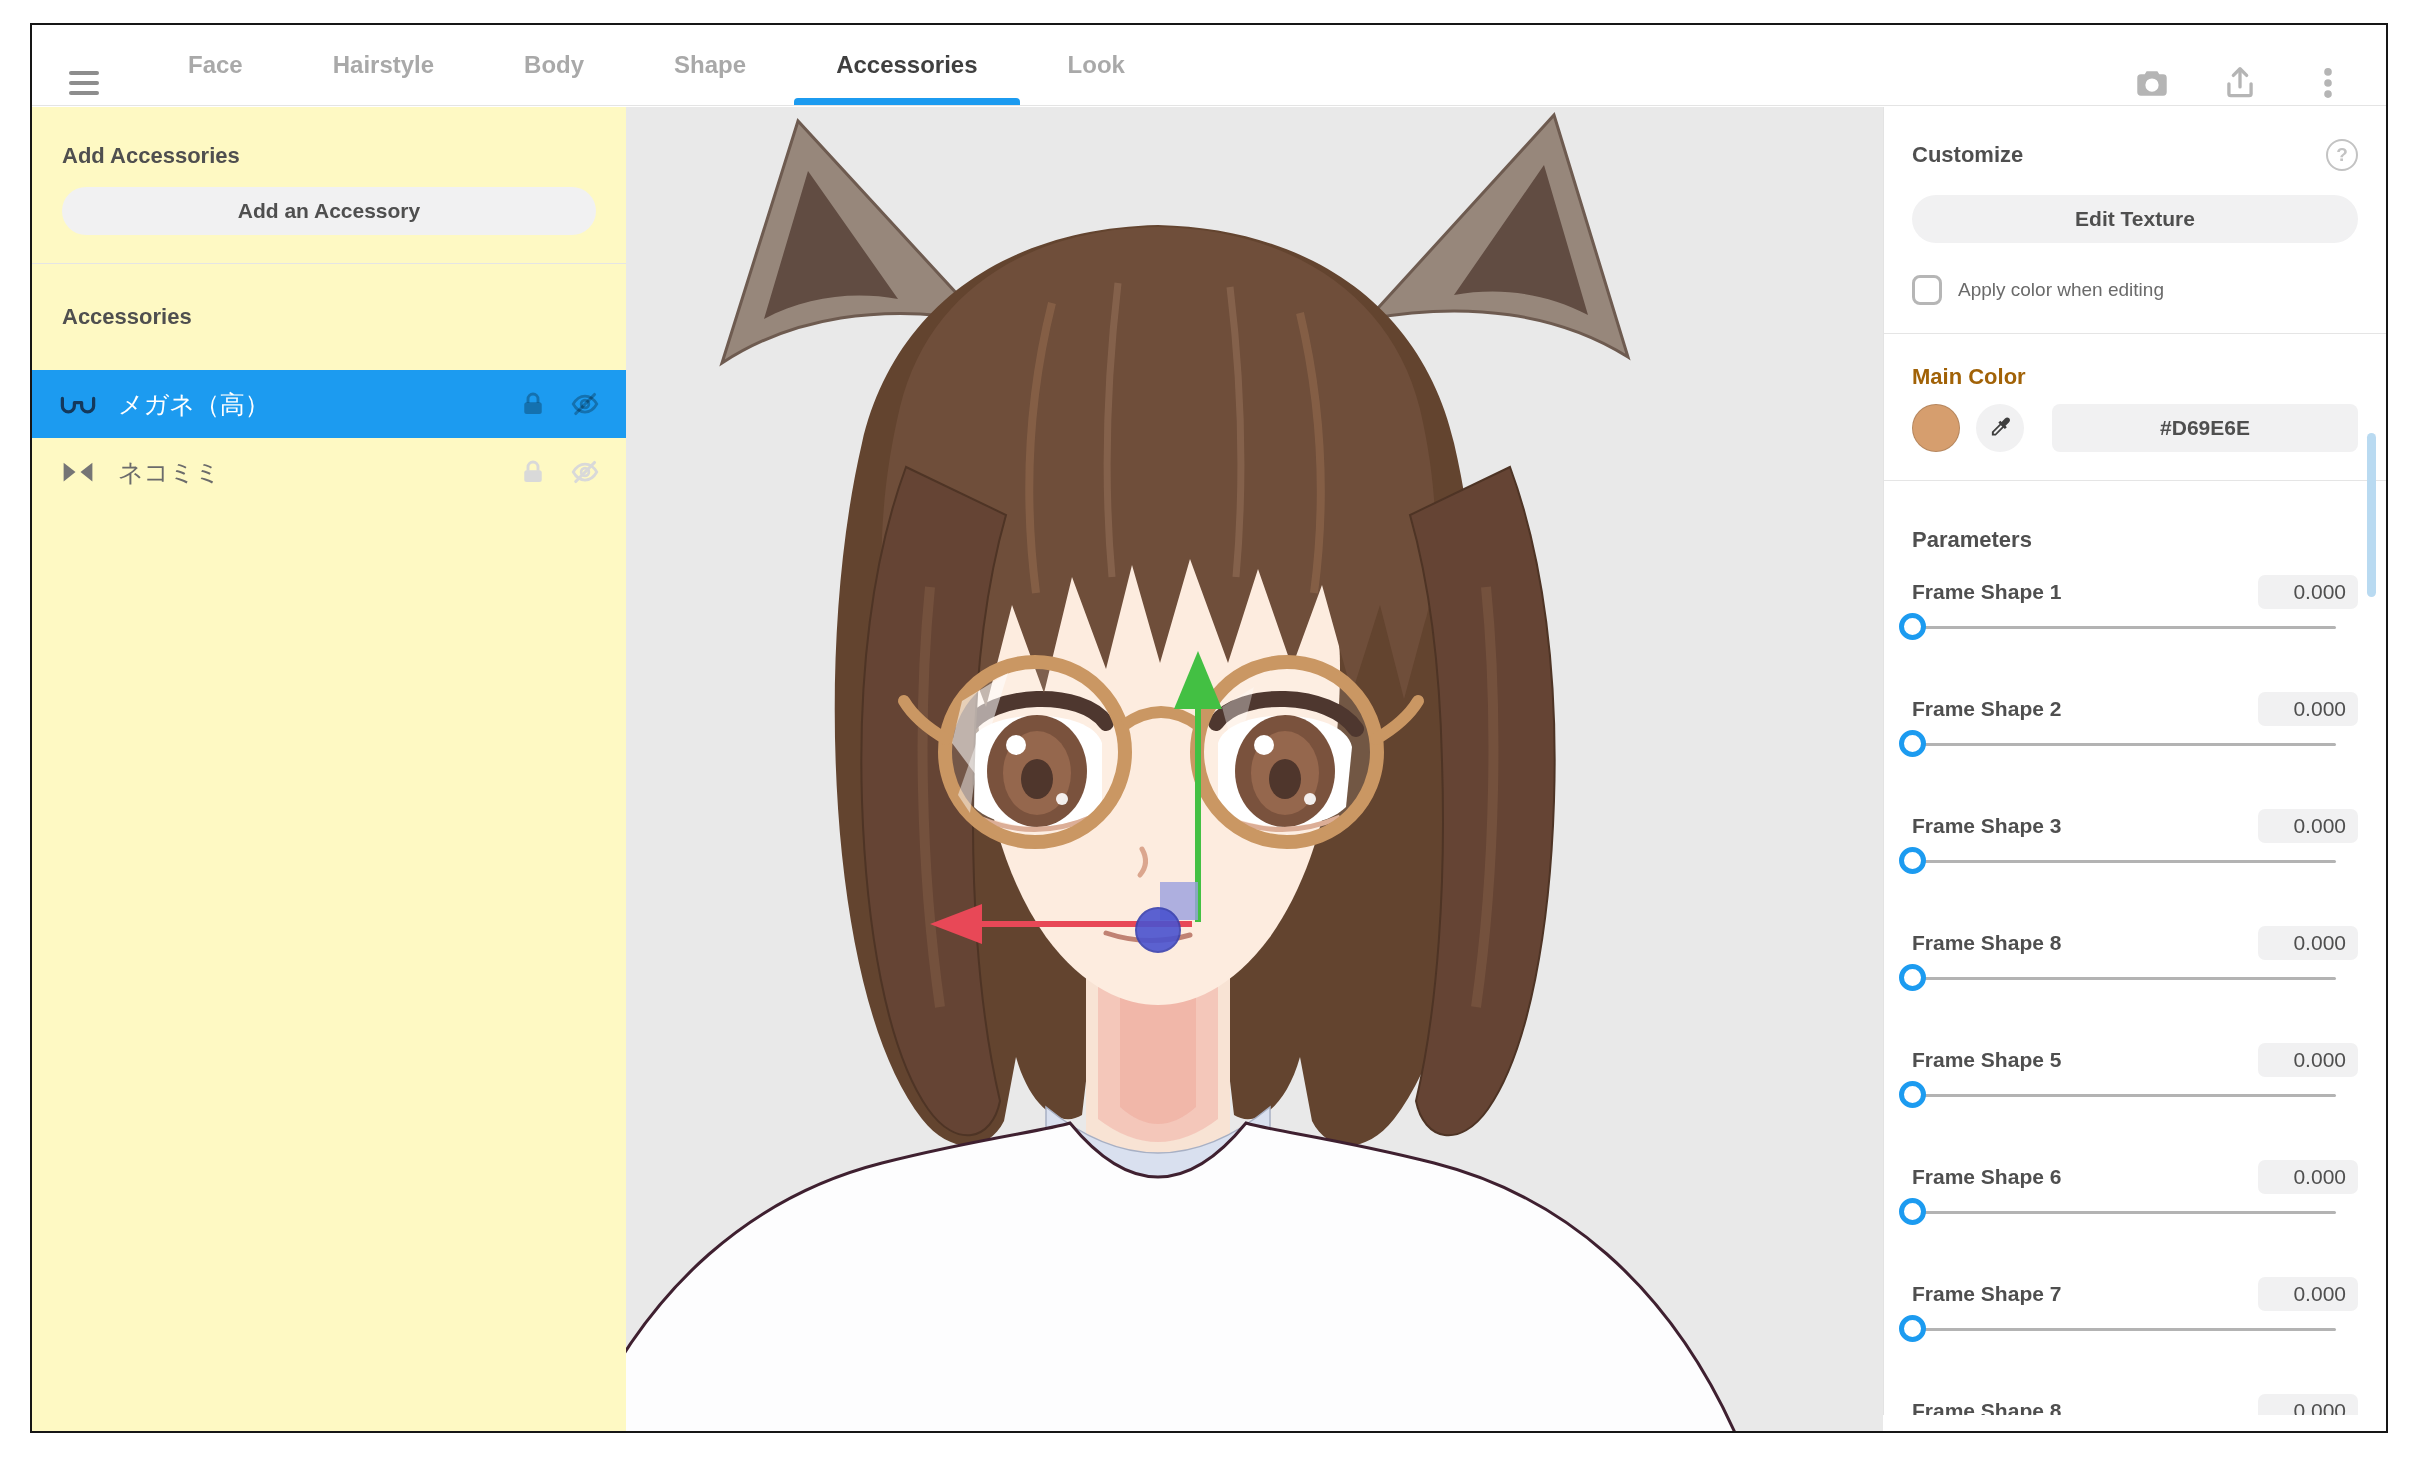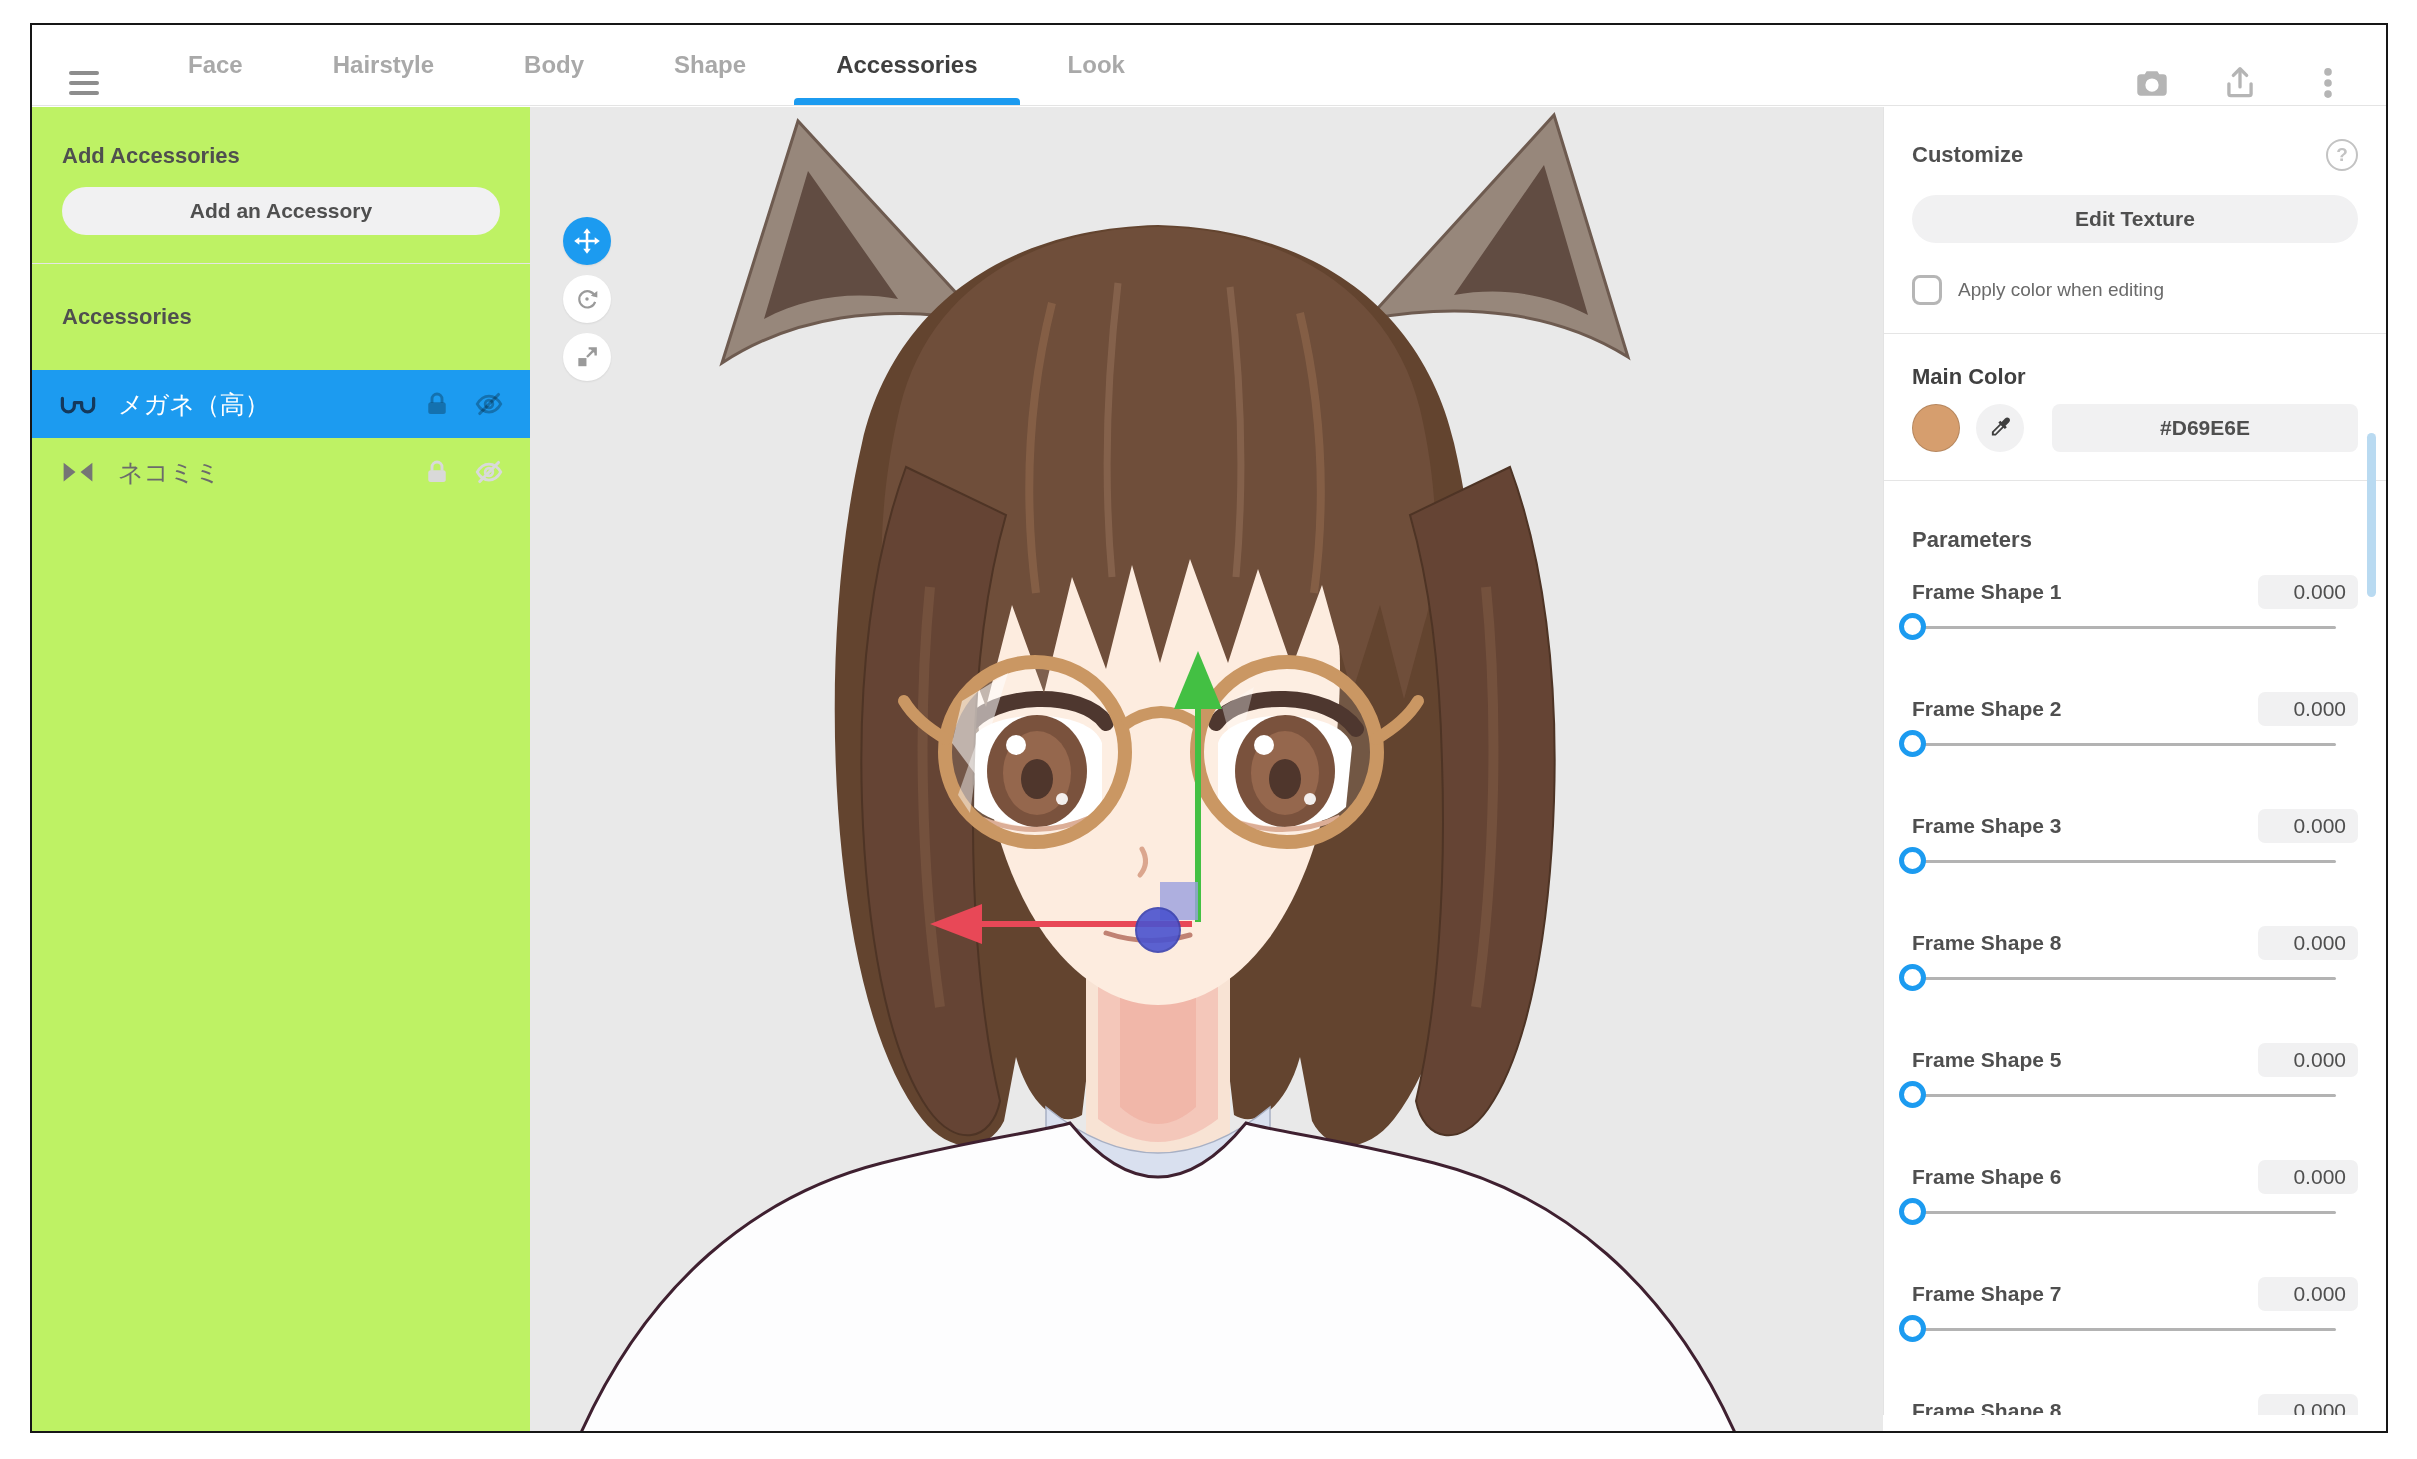--- a/index.html
+++ b/index.html
@@ -15,21 +15,21 @@
   }
   .hamburger { width:44px; height:44px; margin-left:30px; display:flex; flex-direction:column; justify-content:center; gap:6px; cursor:pointer; }
   .hamburger span { display:block; width:30px; height:4px; background:#8d8d8d; border-radius:2px; margin-left:7px; }
   .tabs { display:flex; align-items:stretch; height:100%; margin-left:52px; }
   .tab { position:relative; display:flex; align-items:center; padding:0 30px; margin-right:30px; font-size:24px; font-weight:700; color:#a9a9a9; cursor:pointer; }
   .tab.active { color:#3f3f3f; }
   .tab.active::after { content:""; position:absolute; left:-12px; right:-12px; bottom:0; height:7px; background:#1C9BF0; border-radius:4px 4px 0 0; }
   .topbar-right { margin-left:auto; display:flex; align-items:center; gap:44px; margin-right:36px; }
   .icon-btn { width:44px; height:44px; display:flex; align-items:center; justify-content:center; color:#b5b5b5; cursor:pointer; }
   
-  .sidebar { position:absolute; left:0; top:82px; bottom:0; width:498px; background:#bef264; z-index:4; }
+  .sidebar { position:absolute; left:0; top:82px; bottom:0; width:594px; background:#fef9c3; z-index:4; }
   .side-heading { font-size:22px; font-weight:700; color:#4f4f4f; margin:0 30px; }
   .sidebar .add-title { padding-top:36px; }
   .pill-btn {
     display:block; margin:18px 30px 0; height:48px; width:calc(100% - 60px);
     background:#f1f1f2; border:none; border-radius:24px;
     font-family:"Liberation Sans",sans-serif; font-size:21px; font-weight:700; color:#4f4f4f; cursor:pointer;
   }
   .divider-h { border:none; border-top:1px solid #e5e5e5; margin-top:28px; }
   .sidebar .list-title { margin-top:40px; }
   .acc-list { margin-top:40px; }
@@ -50,21 +50,21 @@
   
   .rightpanel { position:absolute; right:0; top:82px; bottom:16px; width:503px; background:#fff; border-left:1px solid #e3e3e3; padding:0 28px; overflow:hidden; z-index:4; }
   .rp-header { margin-top:32px; display:flex; align-items:center; justify-content:space-between; }
   .rp-title { font-size:22px; font-weight:700; color:#4f4f4f; }
   .help-btn { width:32px; height:32px; border-radius:50%; border:2px solid #c3c3c3; color:#c3c3c3; font-size:19px; font-weight:700; display:flex; align-items:center; justify-content:center; cursor:pointer; }
   .rightpanel .pill-btn { margin:24px 0 0; width:100%; }
   .check-row { margin-top:32px; display:flex; align-items:center; gap:16px; cursor:pointer; }
   .checkbox { width:30px; height:30px; border:3px solid #b6b6b6; border-radius:8px; background:#fff; flex:none; }
   .check-label { font-size:19px; color:#6a6a6a; }
   .rightpanel .divider-h { margin:28px -28px 0; }
-  .mc-title { margin-top:30px; font-size:22px; font-weight:700; color:#404040; }
+  .mc-title { margin-top:30px; font-size:22px; font-weight:700; color:#a16207; }
   .mc-row { margin-top:14px; display:flex; align-items:center; gap:16px; }
   .swatch { width:48px; height:48px; border-radius:50%; border:1px solid rgba(0,0,0,0.15); cursor:pointer; flex:none; }
   .dropper-btn { width:48px; height:48px; border-radius:50%; background:#f1f1f2; display:flex; align-items:center; justify-content:center; color:#3e3e3e; cursor:pointer; flex:none; }
   .hex-field { flex:1; height:48px; margin-left:12px; background:#f1f1f2; border-radius:8px; display:flex; align-items:center; justify-content:center; font-size:21px; font-weight:700; color:#4f4f4f; cursor:text; }
   .params-title { margin-top:46px; font-size:22px; font-weight:700; color:#4f4f4f; }
   .param-row { margin-top:22px; margin-bottom:51px; }
   .param-row:first-of-type { margin-top:22px; }
   .param-head { display:flex; align-items:center; justify-content:space-between; height:34px; }
   .param-label { font-size:21px; font-weight:700; color:#4f4f4f; }
   .param-value { width:100px; height:34px; background:#f1f1f2; border-radius:7px; font-size:21px; color:#4f4f4f; display:flex; align-items:center; justify-content:flex-end; padding-right:12px; cursor:text; }

